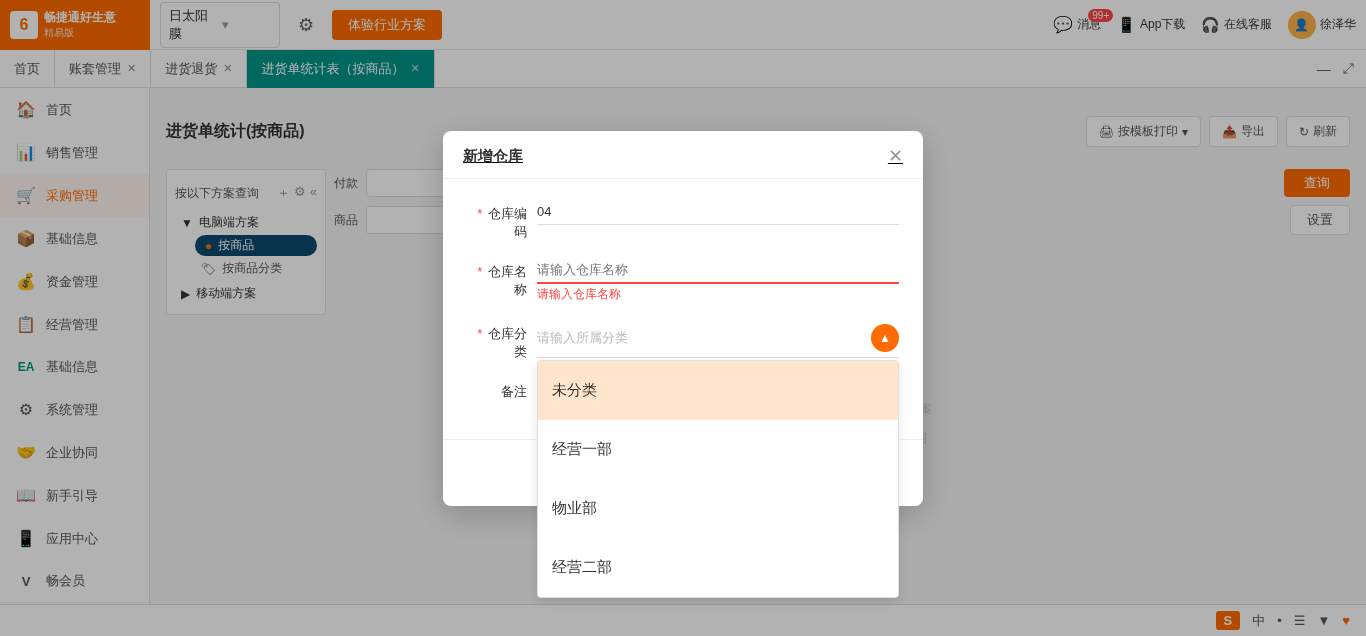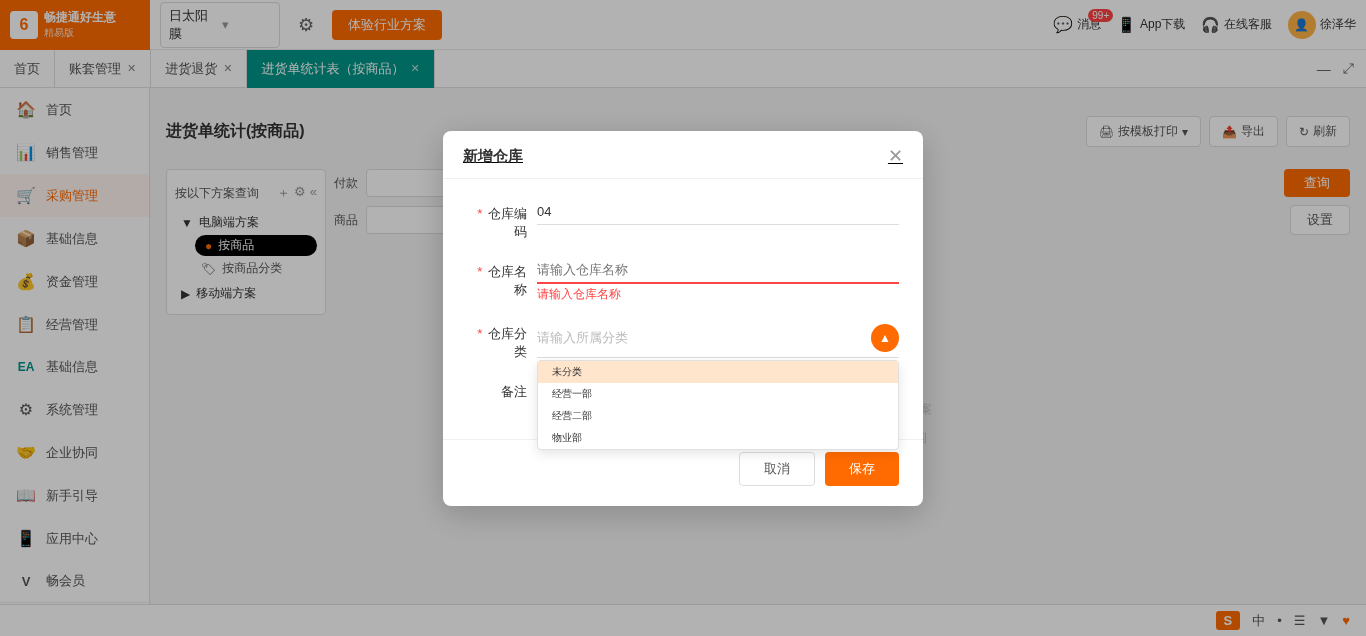--- a/index.html
+++ b/index.html
@@ -124,21 +124,21 @@
       cursor: pointer; border-radius: 3px; font-size: 12px; color: #333;
     }
     .sub-scheme {
       padding-left: 20px;
     }
     .sub-scheme-item {
       display: flex; align-items: center; gap: 6px; padding: 4px 6px;
       cursor: pointer; border-radius: 3px; font-size: 12px; color: #555;
     }
     .sub-scheme-item.active {
-      background: #000000; color: #fff; border-radius: 12px; padding: 2px 10px;
+      background: #0c4a6e; color: #fff; border-radius: 12px; padding: 2px 10px;
     }
 
     .query-right { flex: 1; }
     .filter-row {
       display: flex; align-items: center; gap: 8px; margin-bottom: 8px; flex-wrap: wrap;
     }
     .filter-label { color: #555; font-size: 12px; white-space: nowrap; }
     .filter-input {
       border: 1px solid #ddd; border-radius: 4px; padding: 4px 8px;
       font-size: 12px; height: 28px; width: 140px;
@@ -213,21 +213,21 @@
     }
 
     
     .dropdown-list {
       position: absolute; left: 0; top: 100%; width: 100%;
       background: #fff; border: 1px solid #e0e0e0;
       border-radius: 4px; box-shadow: 0 4px 12px rgba(0,0,0,0.1);
       z-index: 200; margin-top: 2px;
     }
     .dropdown-item {
-      padding: 4px 14px; cursor: pointer; font-size: 10px; color: #333;
+      padding: 20px 14px; cursor: pointer; font-size: 15px; color: #333;
     }
     .dropdown-item.highlighted { background: #ffe5cc; }
 
     .dialog-footer {
       display: flex; justify-content: flex-end; padding: 12px 24px 20px;
       gap: 10px; border-top: 1px solid #f0f0f0;
     }
     .btn-cancel {
       background: #fff; border: 1px solid #ddd; color: #555;
       padding: 7px 24px; border-radius: 4px; cursor: pointer; font-size: 13px;
@@ -496,22 +496,22 @@
         </div>
         <div class="form-field" style="position:relative;">
           <div class="form-input-box">
             <span>请输入所属分类</span>
             <div class="dropdown-arrow">▲</div>
           </div>
 
           <div class="dropdown-list">
             <div class="dropdown-item highlighted">未分类</div>
             <div class="dropdown-item">经营一部</div>
+            <div class="dropdown-item">物业部</div>
             <div class="dropdown-item">经营二部</div>
-            <div class="dropdown-item">物业部</div>
           </div>
         </div>
       </div>
 
       <div class="form-row">
         <div class="form-label">备注</div>
         <div class="form-field">
           <input class="form-input" type="text" style="">
         </div>
       </div>

